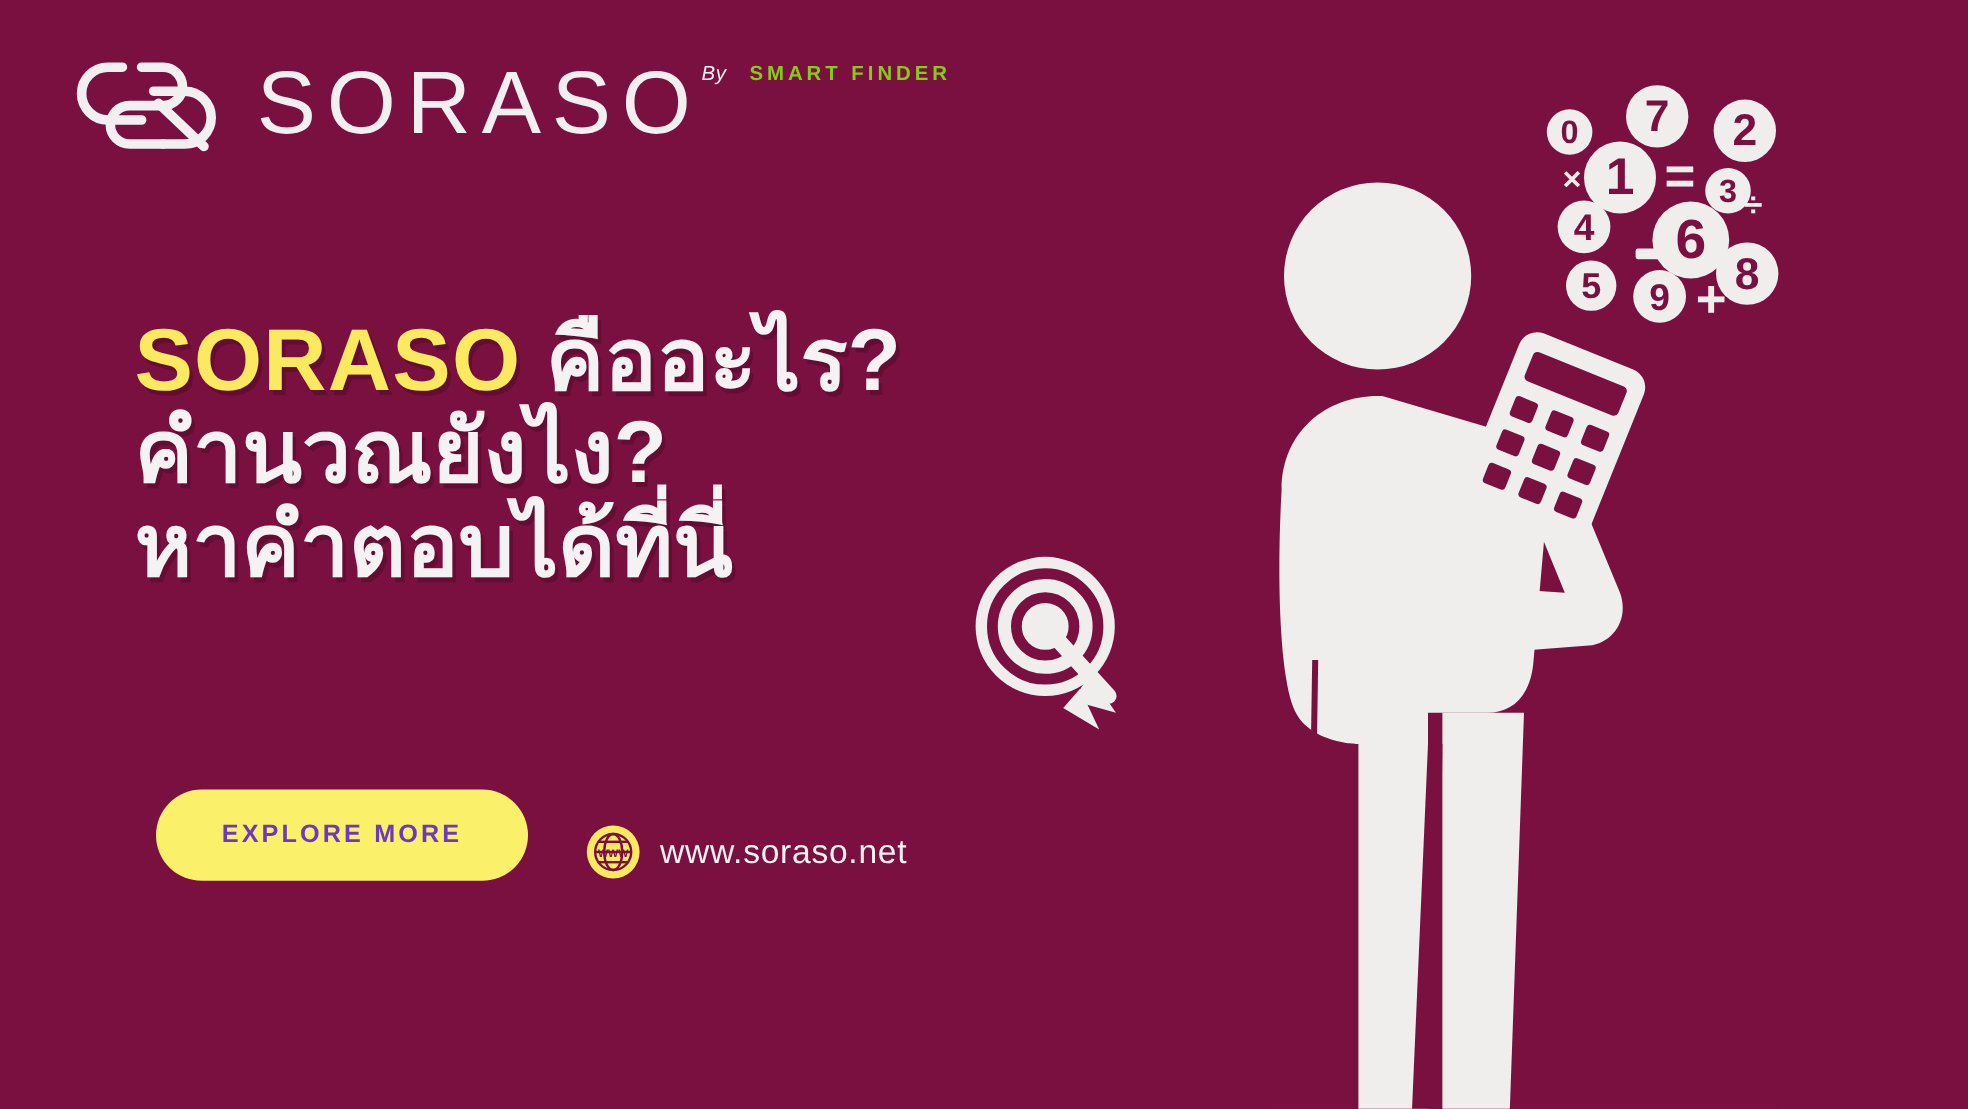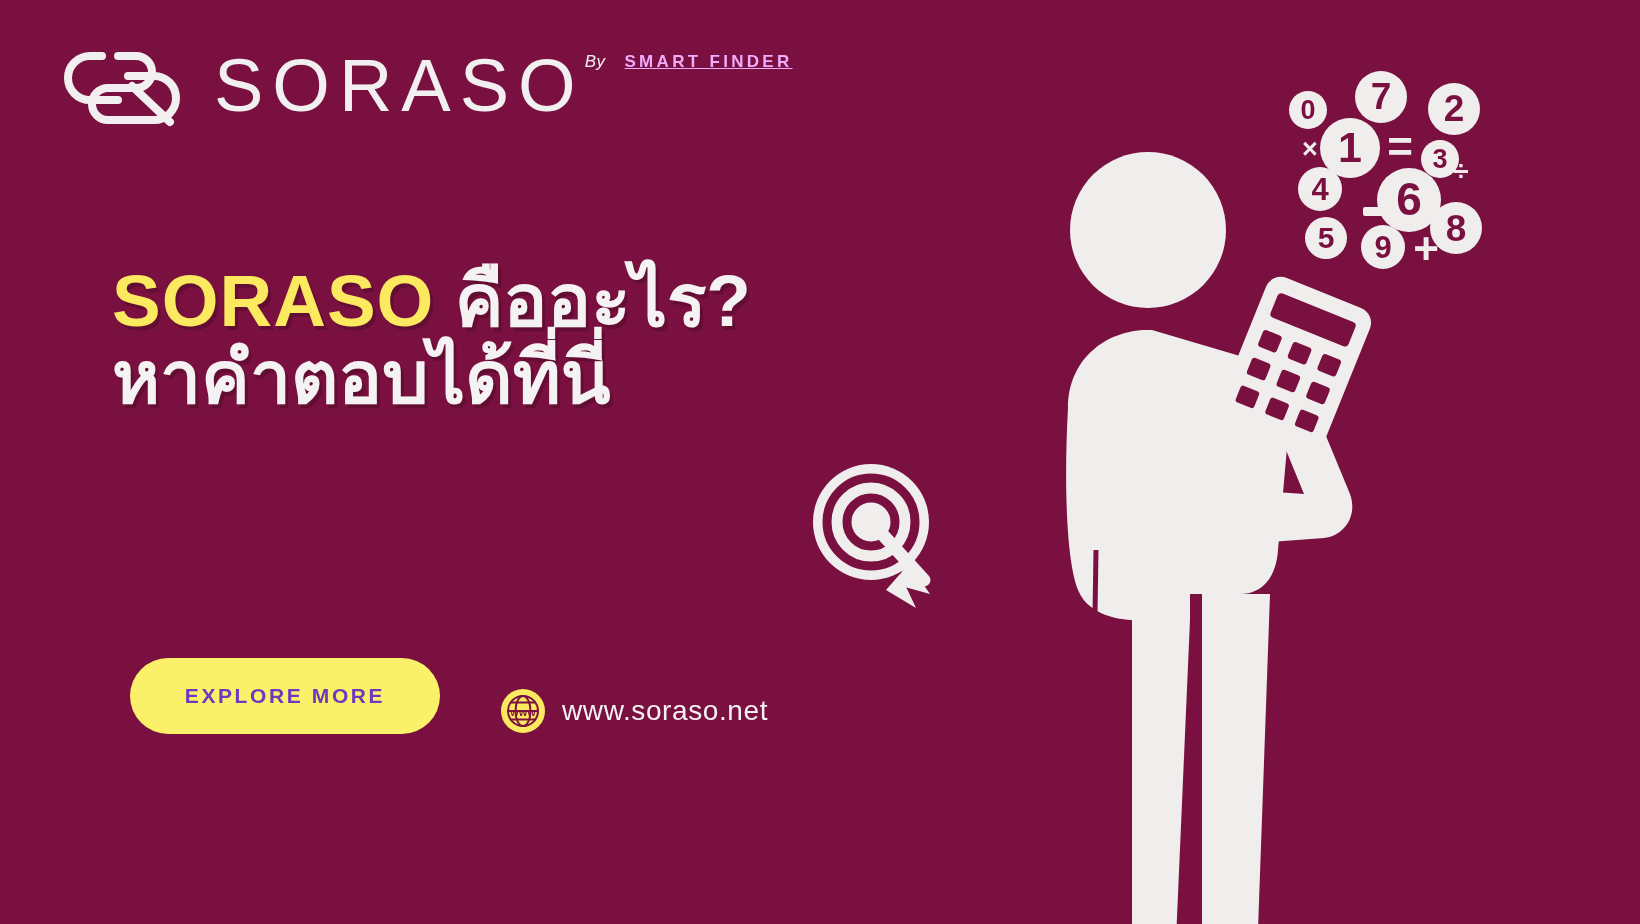--- a/index.html
+++ b/index.html
@@ -45,25 +45,24 @@
     margin-right:2px;
   }
   .logo-sub-by {
     color:#f2eff0;
     font-size:17px;
     font-style:italic;
     font-weight:400;
     letter-spacing:0.5px;
   }
   .logo-sub-name {
-    color:#f0abfc;
+    color:#84cc16;
     font-size:17px;
     font-weight:700;
     letter-spacing:3.3px;
-    text-decoration:underline;
   }
 
   
   .headline {
     position:absolute;
     left:112px;
     top:262px;
     width:820px;
   }
   .hl-line {
@@ -76,22 +75,22 @@
     white-space:nowrap;
   }
   .hl-accent { color:#fbe95f; letter-spacing:1px; }
 
   
   .cta-row {
     position:absolute;
     left:130px;
     top:658px;
     display:flex;
-    align-items:flex-end;
-    gap:60px;
+    align-items:center;
+    gap:48px;
   }
   .cta-button {
     width:310px;
     height:76px;
     border-radius:38px;
     background:#fbf06a;
     border:none;
     color:#6c3bbd;
     font-size:21px;
     font-weight:700;
@@ -141,20 +140,21 @@
         <span class="logo-sub-name">SMART FINDER</span>
       </span>
     </span>
   </div>
 
   <div class="headline">
     <div class="hl-line">
       <span class="hl-accent">SORASO</span>
       <span>คืออะไร?</span>
     </div>
+    <div class="hl-line">คำนวณยังไง?</div>
     <div class="hl-line">หาคำตอบได้ที่นี่</div>
   </div>
 
   <div class="cta-row">
     <button class="cta-button">EXPLORE MORE</button>
     <div class="url-group">
       <span>
         <svg class="globe-icon" viewBox="0 0 46 46">
           <circle cx="23" cy="23" r="22" fill="#fbe95f"></circle>
           <g fill="none" stroke="#7a1040" stroke-width="2">

